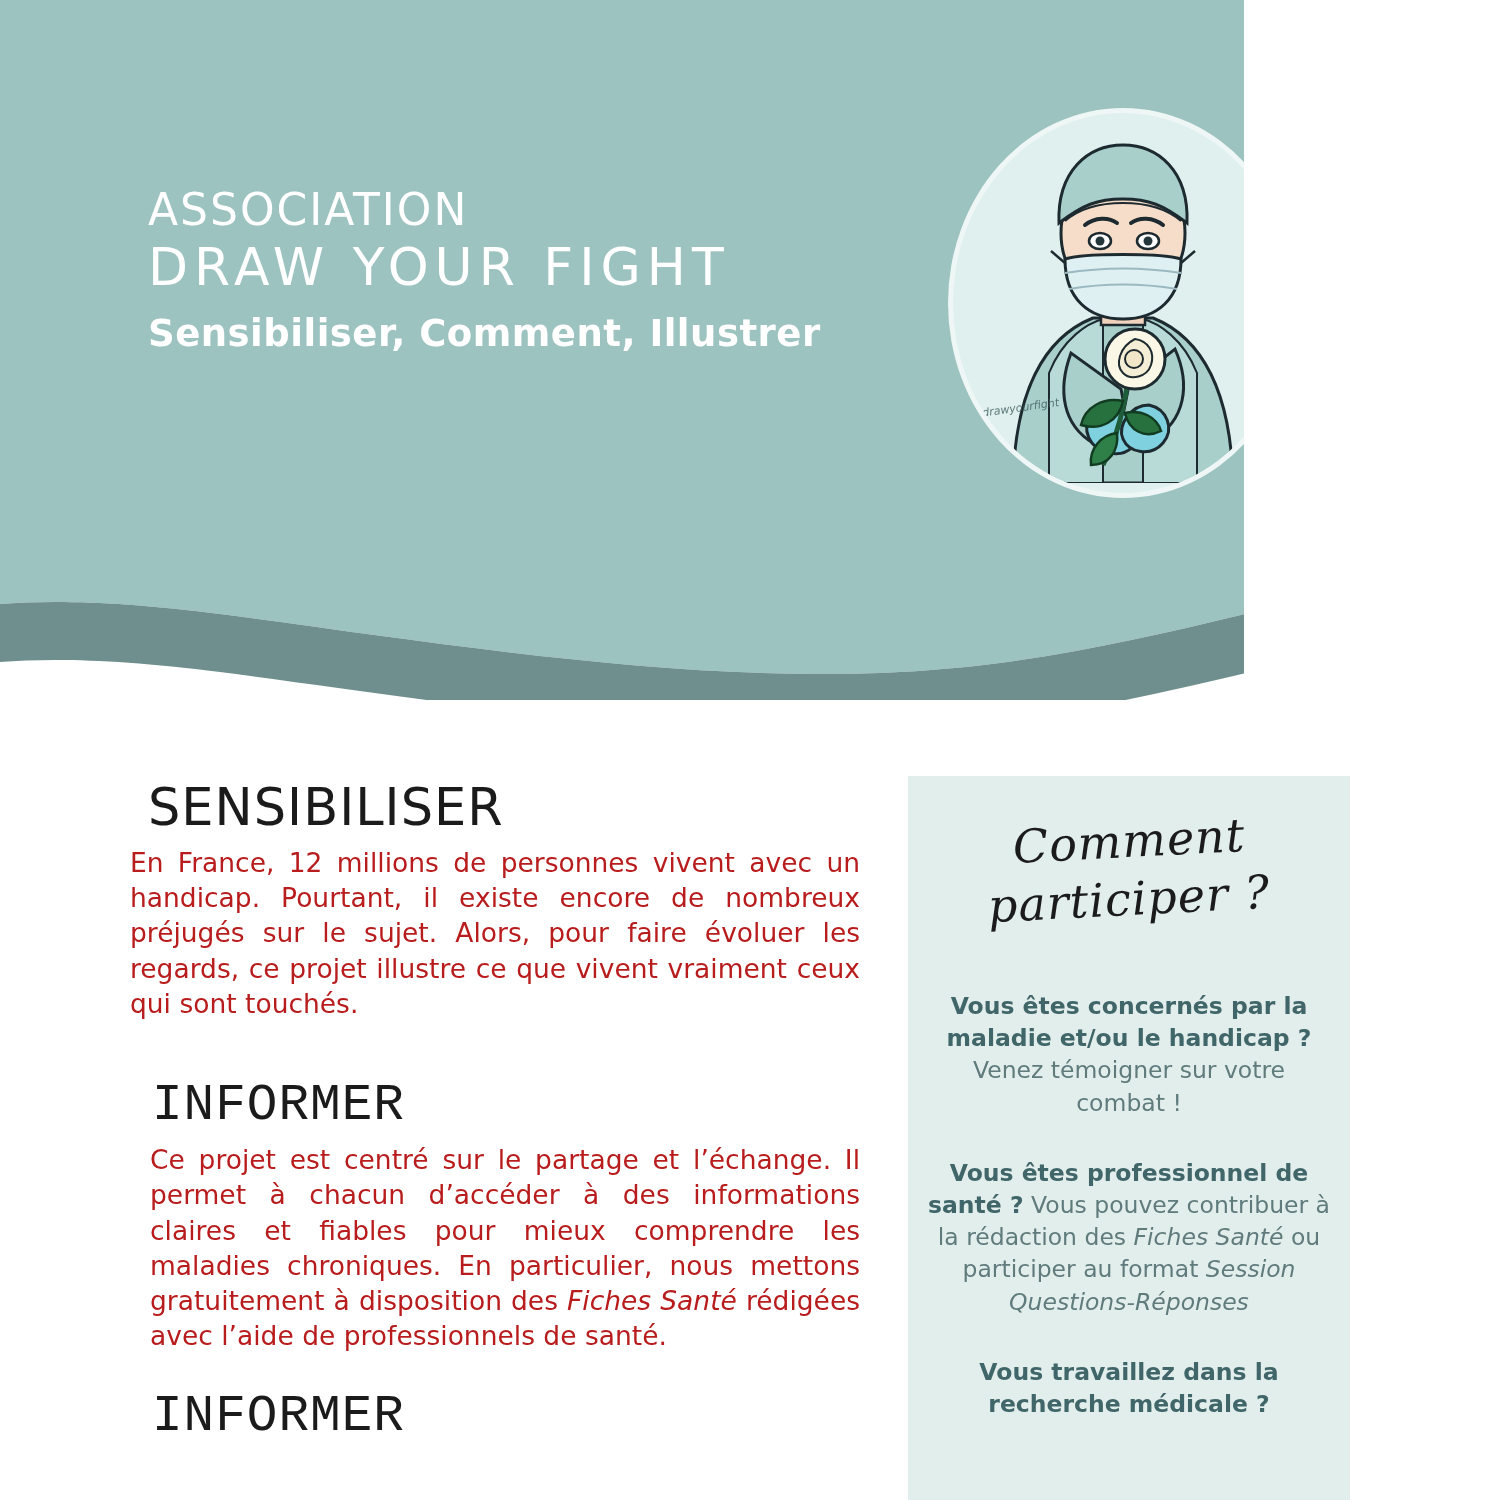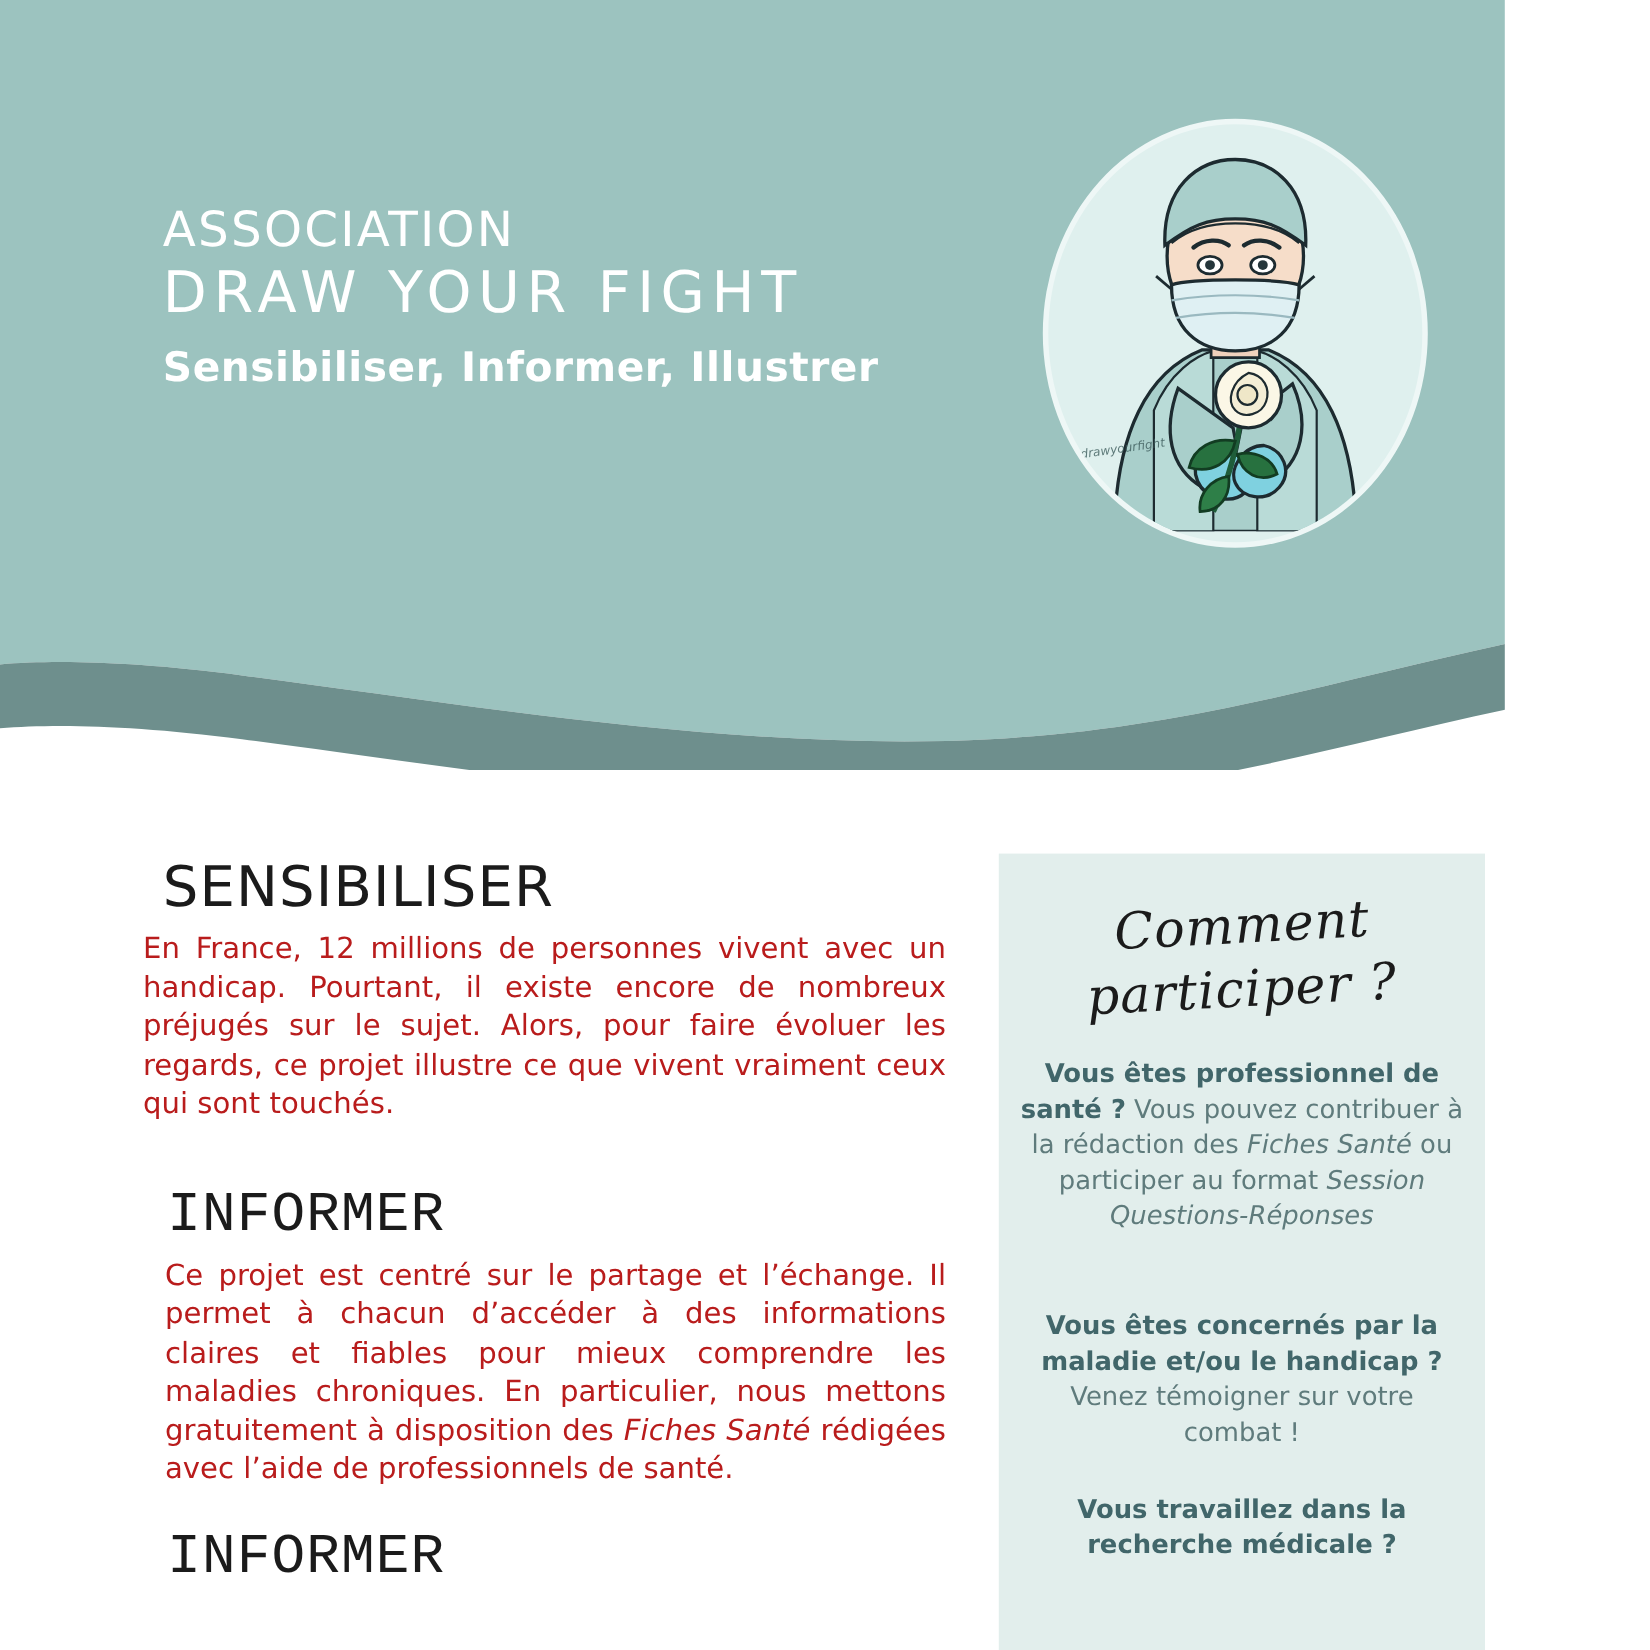--- a/index.html
+++ b/index.html
@@ -13,21 +13,21 @@
     font-family: "DejaVu Sans", sans-serif;
     overflow: hidden;
     position: relative;
   }
 
   
   #header-band {
     position: absolute;
     left: 0;
     top: 0;
-    width: 1368px;
+    width: 1244px;
     height: 700px;
     overflow: hidden;
   }
   #header-svg {
     position: absolute;
     left: 0;
     top: 0;
   }
 
   #header-text {
@@ -184,21 +184,21 @@
 
 <div id="header-band">
   <svg id="header-svg" width="1500" height="700" viewBox="0 0 1500 700">
     <path d="M0,0 H1500 V560 C1260,600 1120,660 900,672 C680,684 420,640 220,614 C120,601 50,600 0,604 Z" fill="#9cc3bf"></path>
     <path d="M0,604 C50,600 120,601 220,614 C420,640 680,684 900,672 C1120,660 1260,600 1500,560 L1500,620 C1260,660 1120,718 900,730 C680,742 420,698 220,672 C120,659 50,658 0,662 Z" fill="#6e8f8d"></path>
   </svg>
 
   <div id="header-text">
     <div id="assoc-label">ASSOCIATION</div>
     <div id="assoc-title">DRAW YOUR FIGHT</div>
-    <div id="assoc-tagline">Sensibiliser, Informer, Illustrer</div>
+    <div id="assoc-tagline">Sensibiliser, Comment, Illustrer</div>
   </div>
 
   <div id="logo-wrap">
     <div id="logo-circle">
       <svg id="logo-illustration" width="330" height="370" viewBox="0 0 330 370">
 
         <path d="M60,370 C62,280 90,225 140,205 L200,205 C250,225 278,280 280,370 Z" fill="#a9cfcb" stroke="#1d2b30" stroke-width="3"></path>
 
         <path d="M96,260 C110,225 135,210 150,206 L150,370 L96,370 Z" fill="#b9dbd7" stroke="#1d2b30" stroke-width="2"></path>
         <path d="M244,260 C230,225 205,210 190,206 L190,370 L244,370 Z" fill="#b9dbd7" stroke="#1d2b30" stroke-width="2"></path>
@@ -262,19 +262,19 @@
 
     <h2 class="section-head tight">INFORMER</h2>
   </div>
 
   <div id="right-panel">
     <div id="script-title">
       <span id="script-line1">Comment</span>
       <span id="script-line2">participer ?</span>
     </div>
 
+    <p class="panel-para" id="panel-p1"><b>Vous êtes concernés par la maladie et/ou le handicap ?</b><span> Venez témoigner sur votre combat !</span></p>
+
     <p class="panel-para" id="panel-p2"><b>Vous êtes professionnel de santé ?</b><span> Vous pouvez contribuer à la rédaction des </span><span class="ital">Fiches Santé</span><span> ou participer au format </span><span class="ital">Session Questions-Réponses</span></p>
 
-    <p class="panel-para" id="panel-p1"><b>Vous êtes concernés par la maladie et/ou le handicap ?</b><span> Venez témoigner sur votre combat !</span></p>
-
     <p class="panel-para" id="panel-p3"><b>Vous travaillez dans la recherche médicale ?</b></p>
   </div>
 </div>
 
 </body></html>

